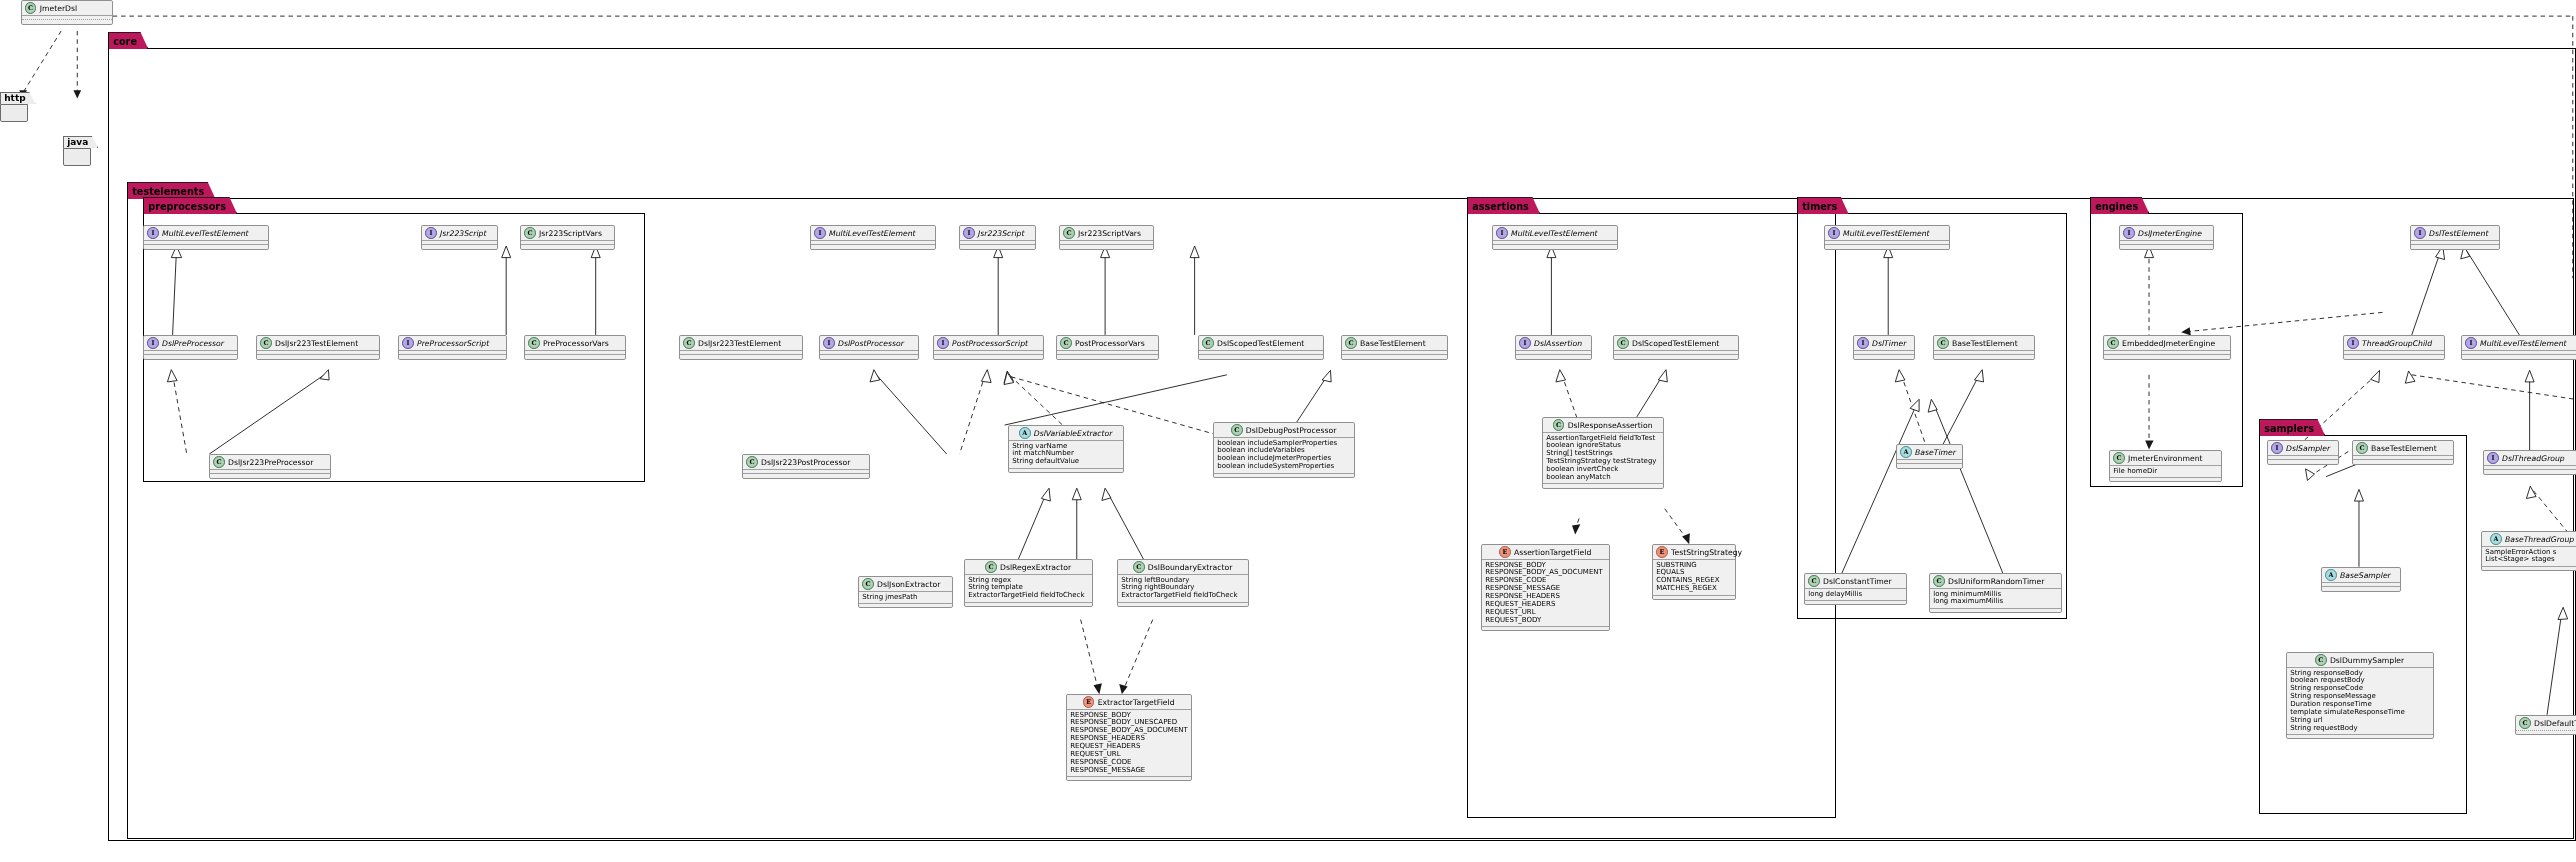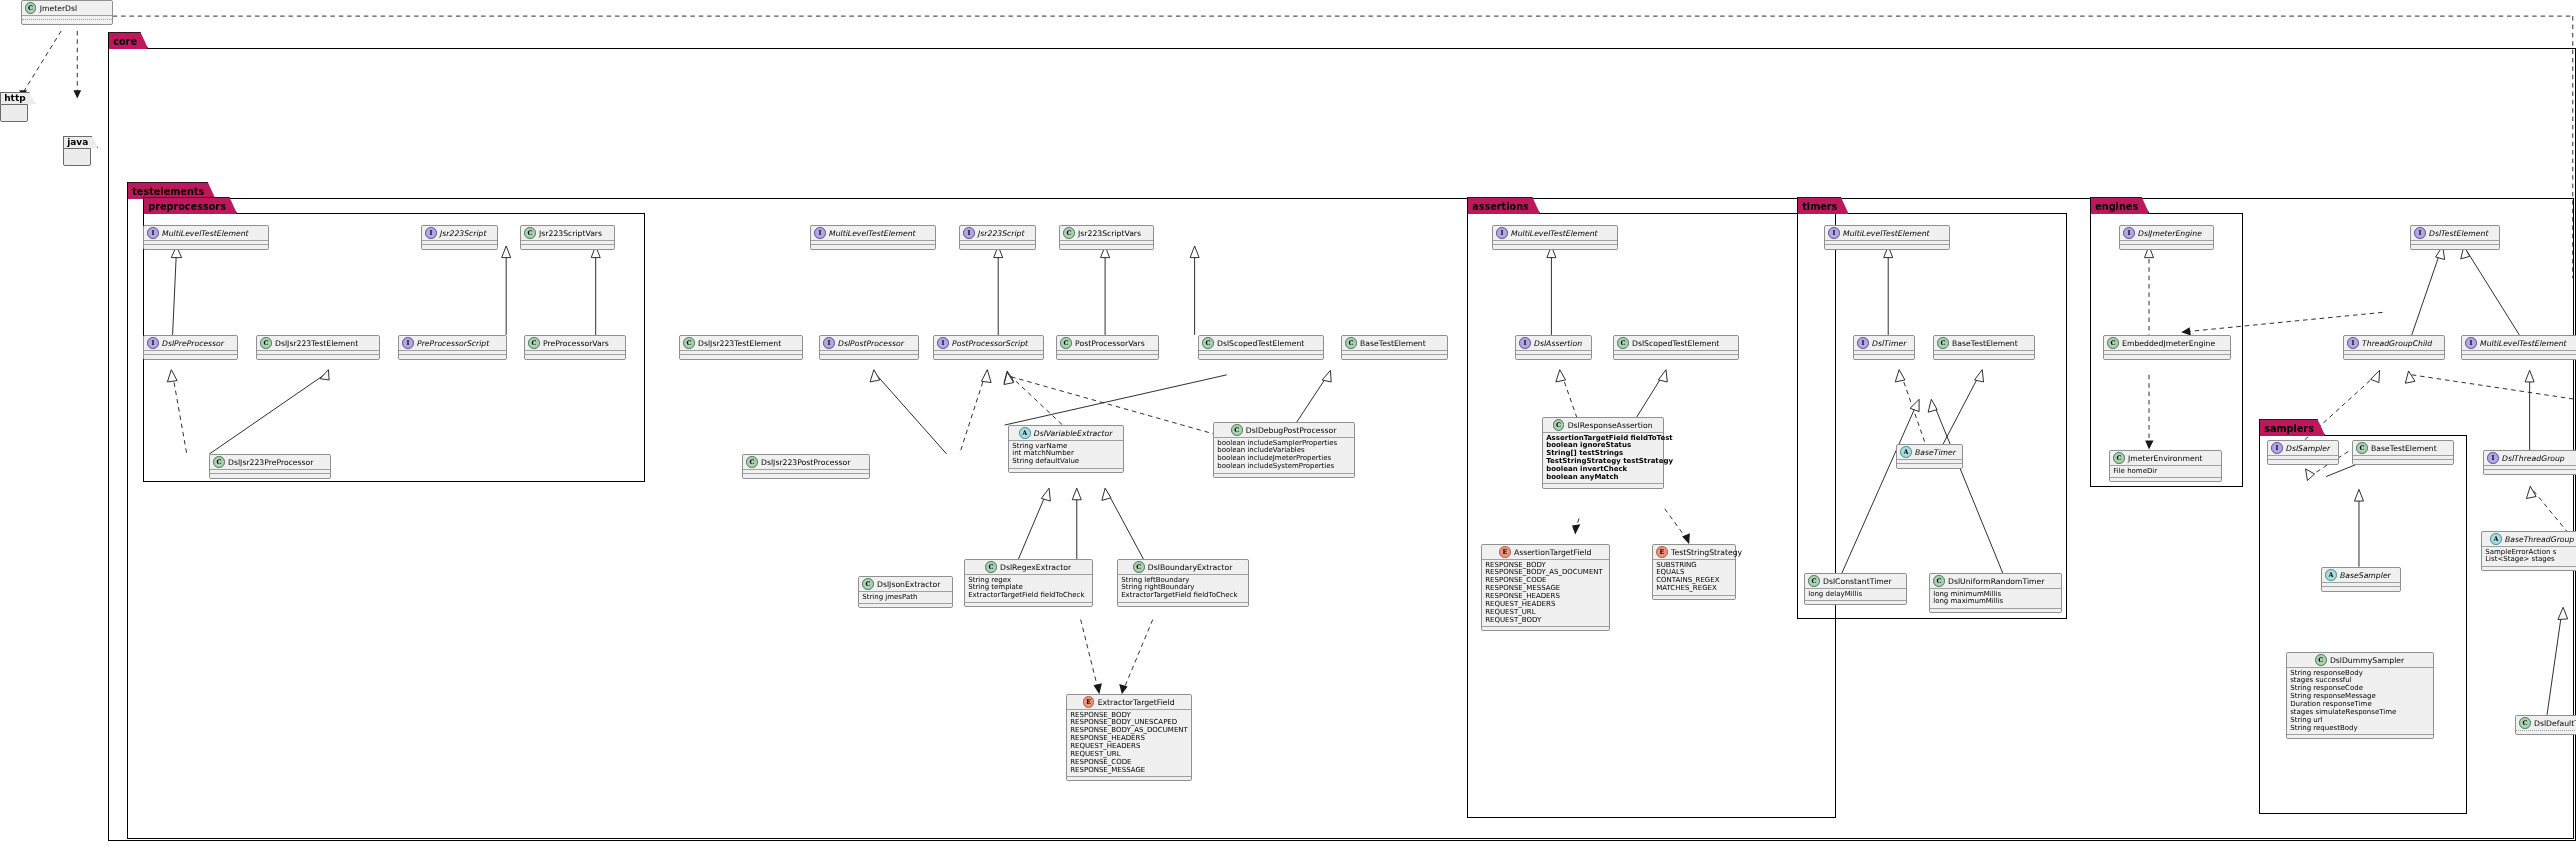--- a/index.html
+++ b/index.html
@@ -482,21 +482,21 @@
     <div class="empty1"></div>
     <div class="empty2"></div>
   </div>
 
   <div class="cls center" style="left:1542px;top:417px;width:122px;">
     <div class="hdr">
       <span class="badge C">C</span>
       <span class="nm">DslResponseAssertion</span>
     </div>
     <div class="sep"></div>
-    <div class="body" style="text-align:left;font-weight:bold;">
+    <div class="body" style="text-align:left;">
       <div>AssertionTargetField fieldToTest</div>
       <div>boolean ignoreStatus</div>
       <div>String[] testStrings</div>
       <div>TestStringStrategy testStrategy</div>
       <div>boolean invertCheck</div>
       <div>boolean anyMatch</div>
     </div>
     <div class="footline"></div>
   </div>
 
@@ -722,25 +722,25 @@
   </div>
 
   <div class="cls center" style="left:2286px;top:652px;width:148px;">
     <div class="hdr">
       <span class="badge C">C</span>
       <span class="nm">DslDummySampler</span>
     </div>
     <div class="sep"></div>
     <div class="body" style="text-align:left;">
       <div>String responseBody</div>
-      <div>stages successful</div>
+      <div>boolean requestBody</div>
       <div>String responseCode</div>
       <div>String responseMessage</div>
       <div>Duration responseTime</div>
-      <div>stages simulateResponseTime</div>
+      <div>template simulateResponseTime</div>
       <div>String url</div>
       <div>String requestBody</div>
     </div>
     <div class="footline"></div>
   </div>
 
 </div>
 
 
 </body></html>

